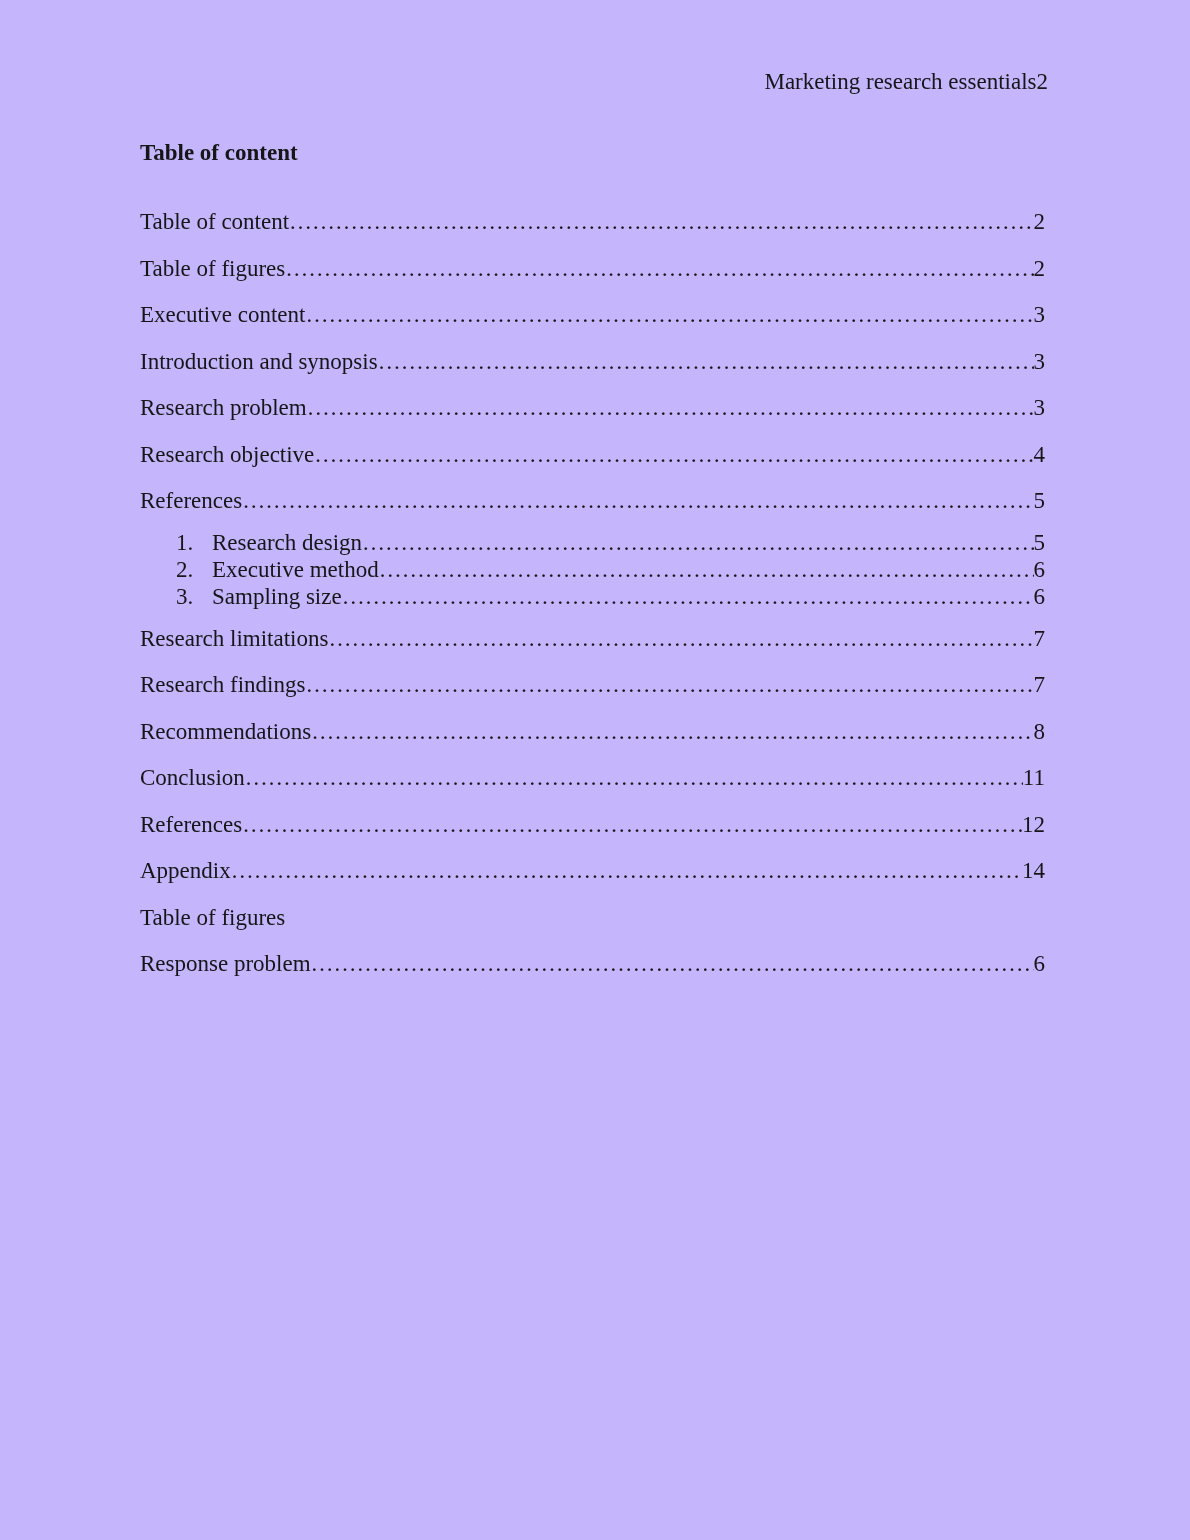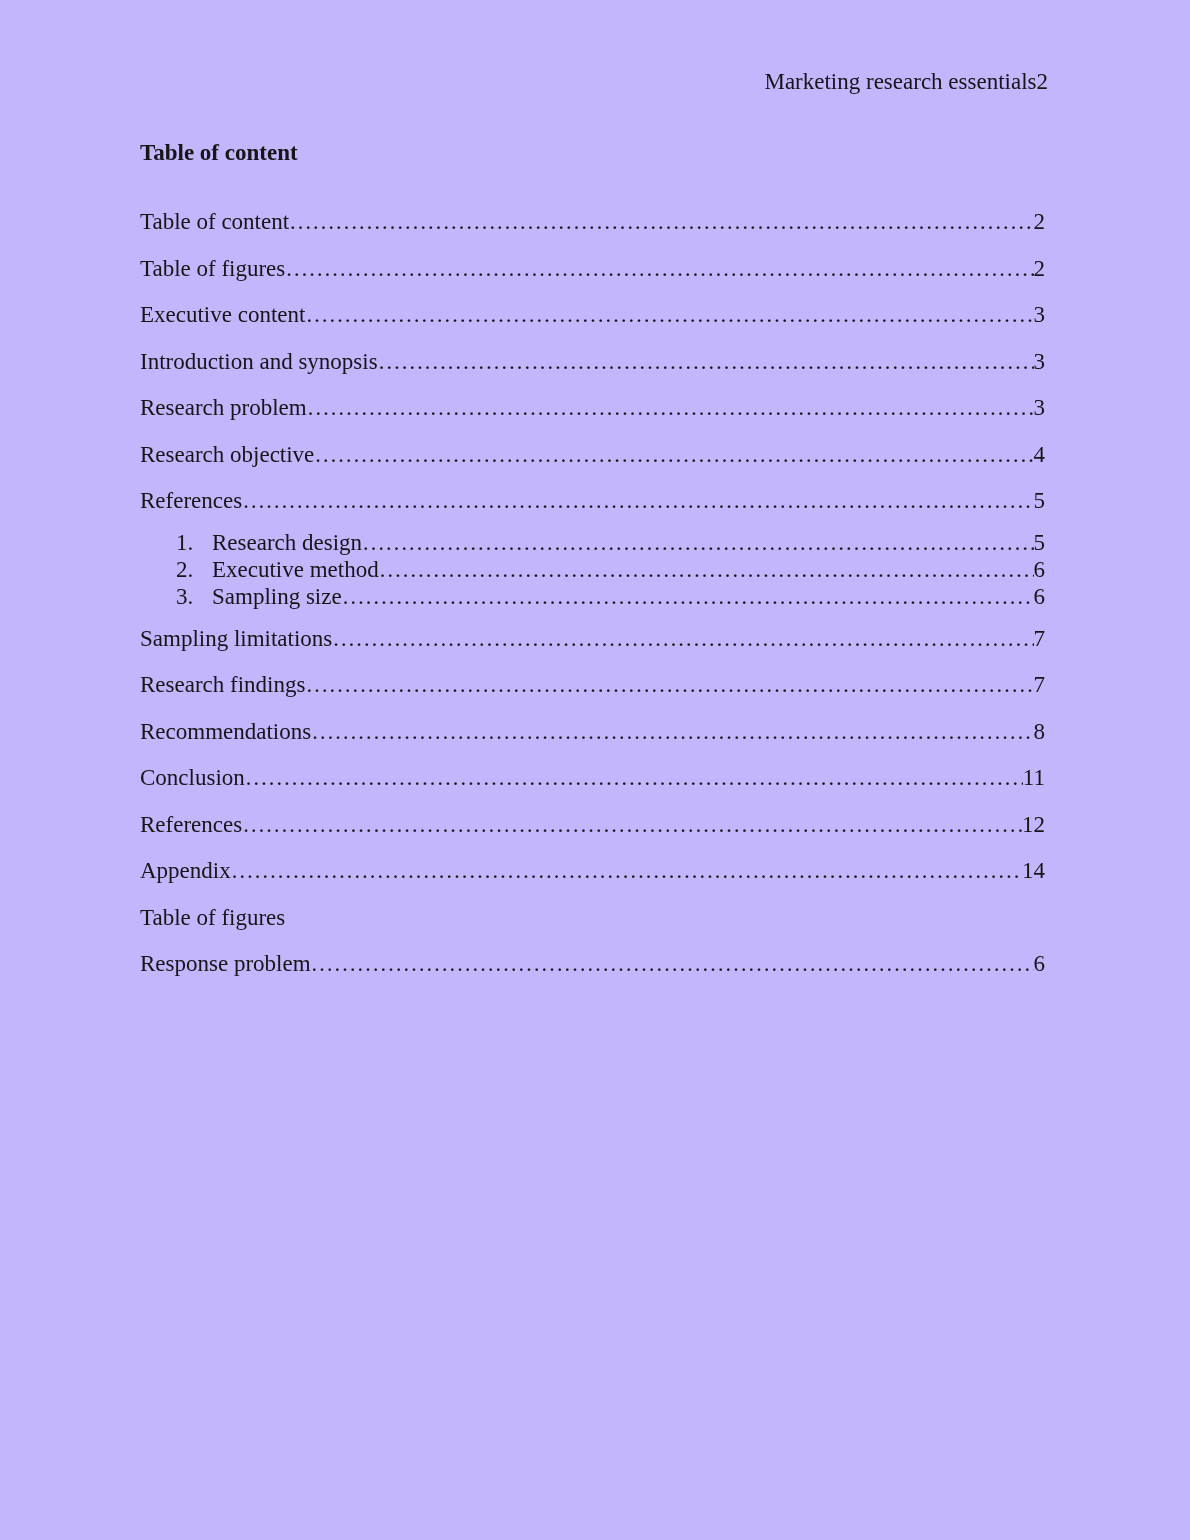--- a/index.html
+++ b/index.html
@@ -129,21 +129,21 @@
       </div>
       <div class="toc-row">
         <span class="num">3.</span>
         <span class="label">Sampling size</span>
         <span class="leader">………………………………………………………………………………………………………………………………………………………………</span>
         <span class="page-num">6</span>
       </div>
     </div>
 
     <div class="toc-row">
-      <span class="label">Sampling limitations</span>
+      <span class="label">Research limitations</span>
       <span class="leader">………………………………………………………………………………………………………………………………………………………………</span>
       <span class="page-num">7</span>
     </div>
 
     <div class="toc-row">
       <span class="label">Research findings</span>
       <span class="leader">………………………………………………………………………………………………………………………………………………………………</span>
       <span class="page-num">7</span>
     </div>
 

